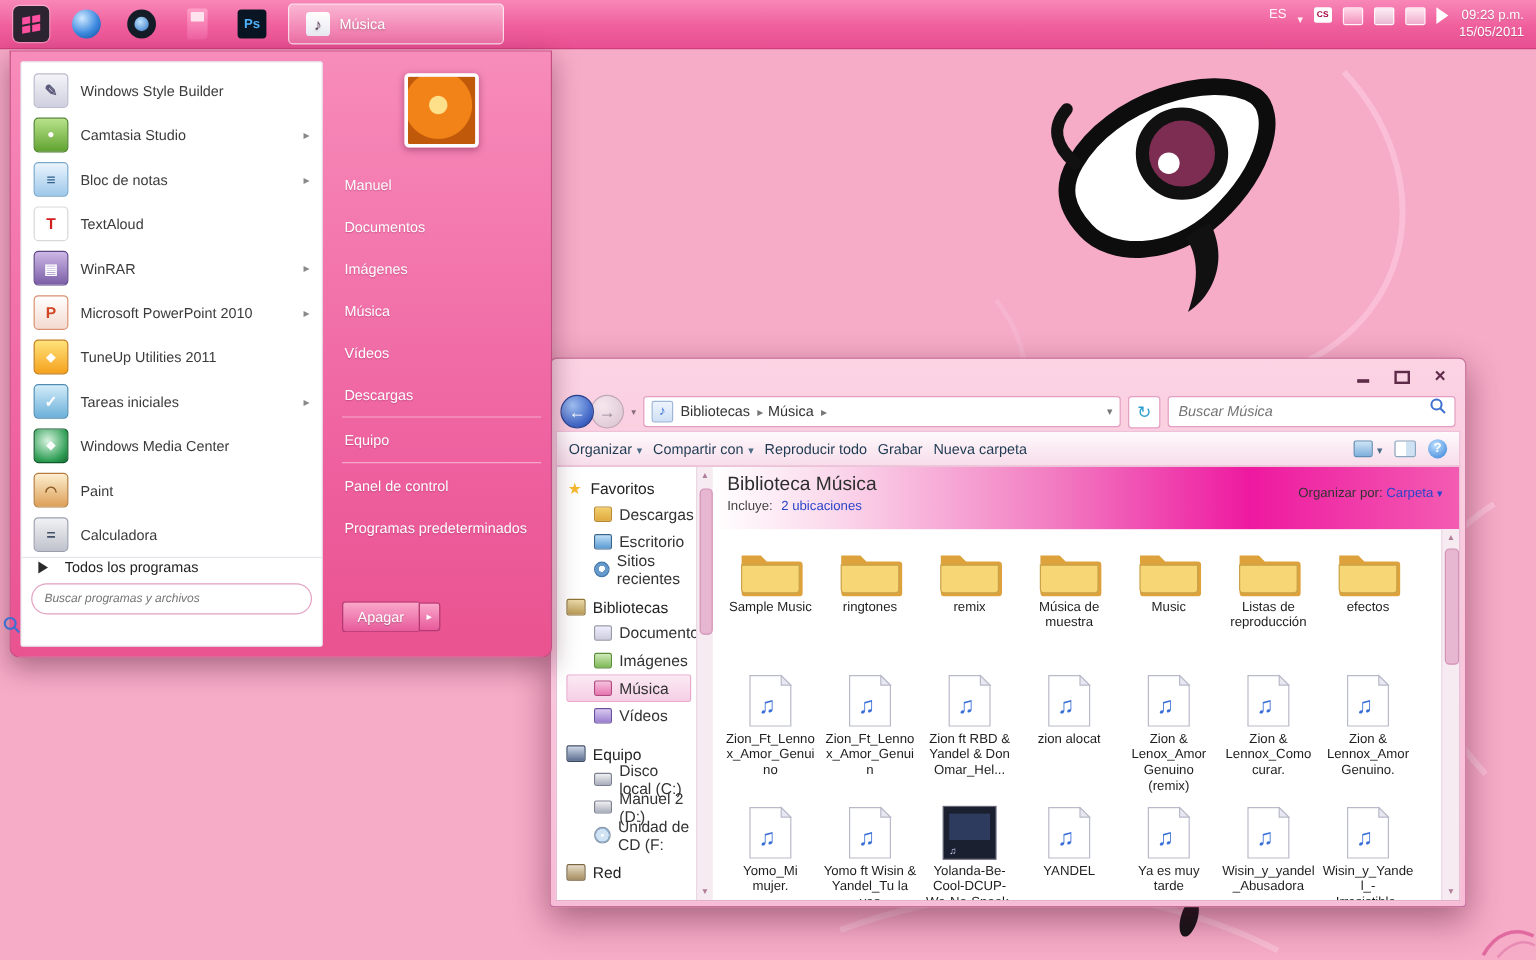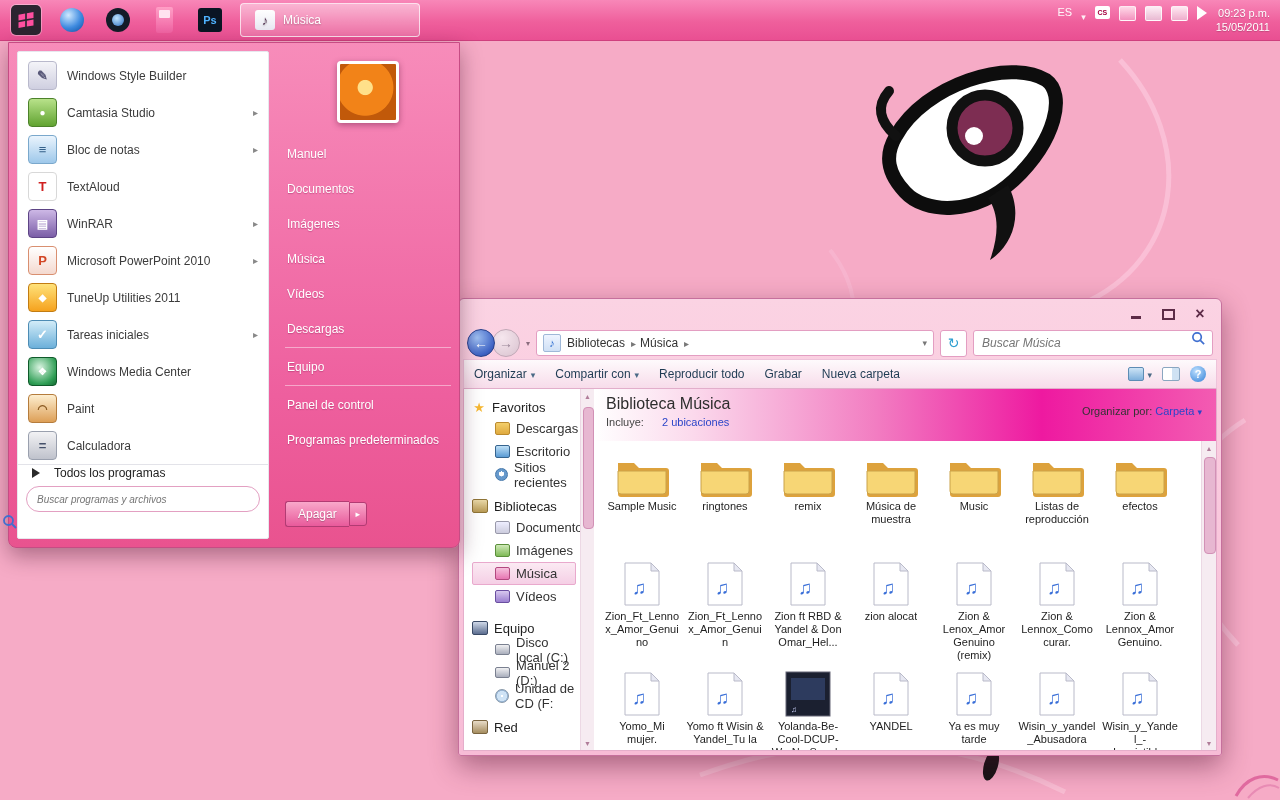--- a/index.html
+++ b/index.html
@@ -130,21 +130,21 @@
   .ic-cd{background:radial-gradient(circle,#fff 0 15%,#cfe3f5 16% 60%,#9ab8d8 61%);border-radius:50%;border:1px solid #8899aa;width:12px;height:12px}
   .sb-scroll{width:13px;flex:0 0 auto;background:#f6ebf1;border-left:1px solid #ecd8e4;position:relative}
   .sb-thumb{position:absolute;left:2px;top:18px;width:9px;height:120px;background:#e7b7d1;border:1px solid #d291b6;border-radius:4px}
   .scroll-arrow{position:absolute;left:0;width:13px;height:14px;color:#b07d99;font-size:7px;display:flex;align-items:center;justify-content:center;cursor:pointer}
 
   
   .main{flex:1;display:flex;flex-direction:column;overflow:hidden;position:relative}
   .lib-header{height:52px;flex:0 0 auto;background:linear-gradient(90deg,#ffffff 0%,#fbd9ec 16%,#f27ec2 45%,#ee19a0 72%,#f35cb2 100%);padding:6px 12px;position:relative;box-sizing:border-box}
   .lib-title{font-size:16px;color:#2d2d2d}
   .lib-sub{font-size:11px;color:#444;margin-top:3px}
-  .lib-sub .loc{color:#2b45c8;cursor:pointer;margin-left:15px}
+  .lib-sub .loc{color:#2b45c8;cursor:pointer;margin-left:4px}
   .arrange{position:absolute;right:14px;top:16px;font-size:11px;color:#333}
   .arrange .val{color:#2b45c8;cursor:pointer}
   .arrange .gi-dd2::after{content:"▾";color:#2b45c8;font-size:9px}
   .files-area{flex:1;display:flex;overflow:hidden}
   .grid{flex:1;display:grid;grid-template-columns:repeat(7,81px);grid-auto-rows:106px;justify-content:start;padding:8px 2px 0 8px;column-gap:2px;row-gap:4px;overflow:hidden}
   .tile{width:80px;display:flex;flex-direction:column;align-items:center;cursor:pointer}
   .t-ic{height:48px;display:flex;align-items:flex-end;justify-content:center}
   .cap{margin-top:3px;font-size:11px;line-height:13px;color:#1e1e1e;text-align:center;max-width:78px;max-height:53px;overflow:hidden;overflow-wrap:anywhere}
   .v-scroll{width:14px;flex:0 0 auto;background:#f6ebf1;border-left:1px solid #ecd8e4;position:relative}
   .v-thumb{position:absolute;left:2px;top:16px;width:10px;height:95px;background:#e7b7d1;border:1px solid #d291b6;border-radius:4px}
@@ -373,21 +373,21 @@
         <input type="text" placeholder="Buscar Música" style="">
         <span>
           <svg class="mag-svg" width="15" height="15" viewBox="0 0 16 16">
               <circle cx="6.5" cy="6.5" r="4.5" fill="none" stroke="#3f6fd0" stroke-width="1.8"></circle>
               <line x1="10" y1="10" x2="14" y2="14" stroke="#3f6fd0" stroke-width="1.8"></line>
             </svg>
         </span>
       </div>
     </div>
     <div class="win-toolbar">
-      <span style="display:flex;gap:20px;align-items:flex-end">
+      <span style="display:flex;gap:9px;align-items:flex-end">
 
           <span class="tbar-item">
             <span>Organizar</span>
             <span class="gi-dd"></span>
           </span>
 
           <span class="tbar-item">
             <span>Compartir con</span>
             <span class="gi-dd"></span>
           </span>

